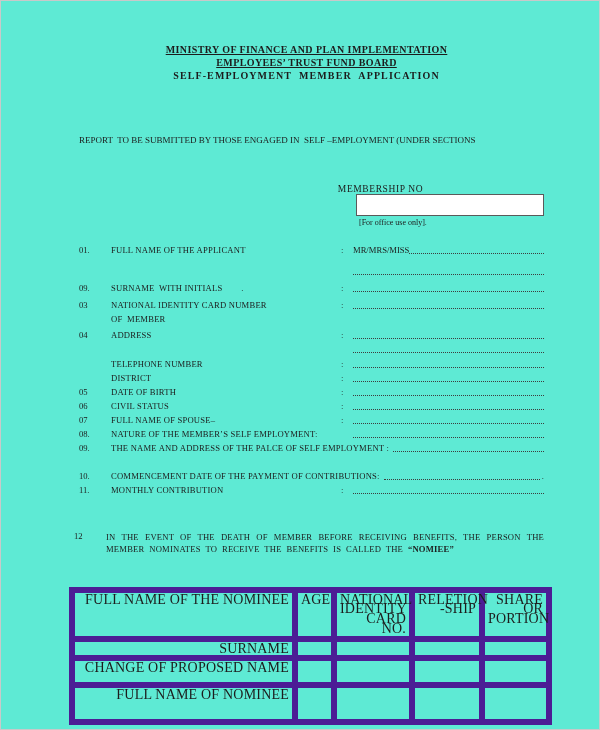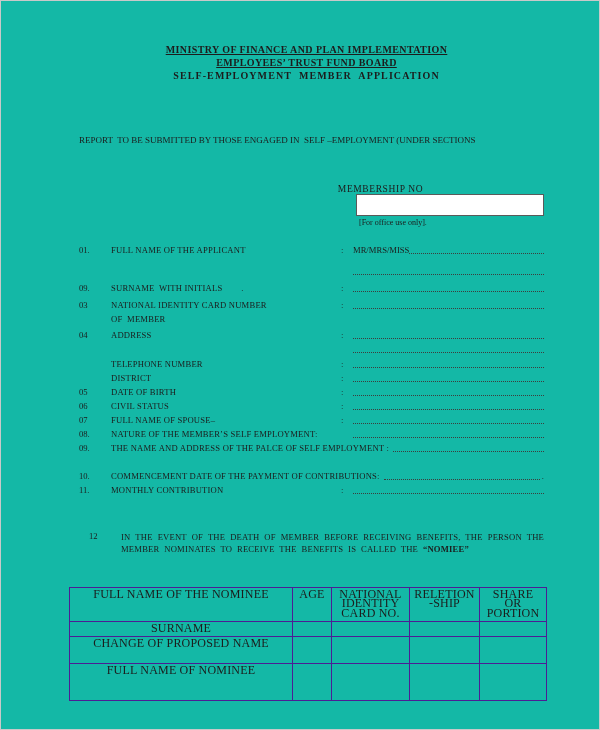--- a/index.html
+++ b/index.html
@@ -7,21 +7,21 @@
   body {
     width:600px; height:730px;
     font-family:"Liberation Serif", serif;
     color:#1c1c1c;
   }
   .page {
     width:600px; height:730px;
     border:1px solid #c9c9c9;
     padding:0 55px 0 68px;
     overflow:hidden;
-    background:#14b8a6;
+    background:#5eead4;
   }
   
   .header { text-align:center; margin-top:42px; font-weight:bold; }
   .header div { font-size:10px; line-height:13px; white-space:pre; letter-spacing:.4px; }
   .header .u { text-decoration:underline; }
   .header .t3 { letter-spacing:1.1px; }
   
   .intro { margin-top:30px; margin-left:10px; font-size:9px; line-height:11.5px; white-space:pre; }
   
   .membership-row { display:flex; align-items:center; margin-top:14px;flex-direction:column; }
@@ -35,26 +35,26 @@
   .flabel { width:230px; white-space:pre; letter-spacing:.2px; }
   .fsep { width:12px; white-space:pre; }
   .fprefix { white-space:pre; }
   .fsuffix { white-space:pre; }
   .fdots { flex:1; height:0; border-bottom:1.6px dotted #3d3d3d; margin-bottom:2.5px; }
   .frow.wide .flabel { width:auto; }
   .frow.wide .fsep { width:4px; }
   .mt7 { margin-top:7px; } .mt3 { margin-top:3px; } .mt2 { margin-top:2px; }
   .mt1 { margin-top:1px; } .mt14 { margin-top:14px; }
   
-  .clause { display:flex; margin-top:34px; margin-left:20px; font-size:8.6px; }
+  .clause { display:flex; margin-top:34px; margin-left:5px; font-size:8.6px; }
   .clause .fnum { width:32px; }
   .clause-text { flex:1; line-height:12.5px; text-align:justify; word-spacing:2.5px; letter-spacing:.2px; }
   
   table.nominee { border-collapse:collapse; margin-top:31px; width:477px; table-layout:fixed; }
-  table.nominee td { border:1px solid #4c1d95; font-size:12px; line-height:9.8px; padding:2px 3px; vertical-align:top; text-align:center; letter-spacing:.2px; }
+  table.nominee td { border:6px solid #4c1d95; font-size:14px; line-height:9.8px; padding:2px 3px; vertical-align:top; text-align:right; letter-spacing:.2px; }
   tr.hdr { height:29px; }
   tr.r1 { height:15px; } tr.r2 { height:23px; } tr.r3 { height:27px; } tr.r4 { height:37px; }
 </style>
 </head>
 <body>
 
 <div class="page">
 
   <div class="header">
     <div class="u">MINISTRY OF FINANCE AND PLAN IMPLEMENTATION</div>

